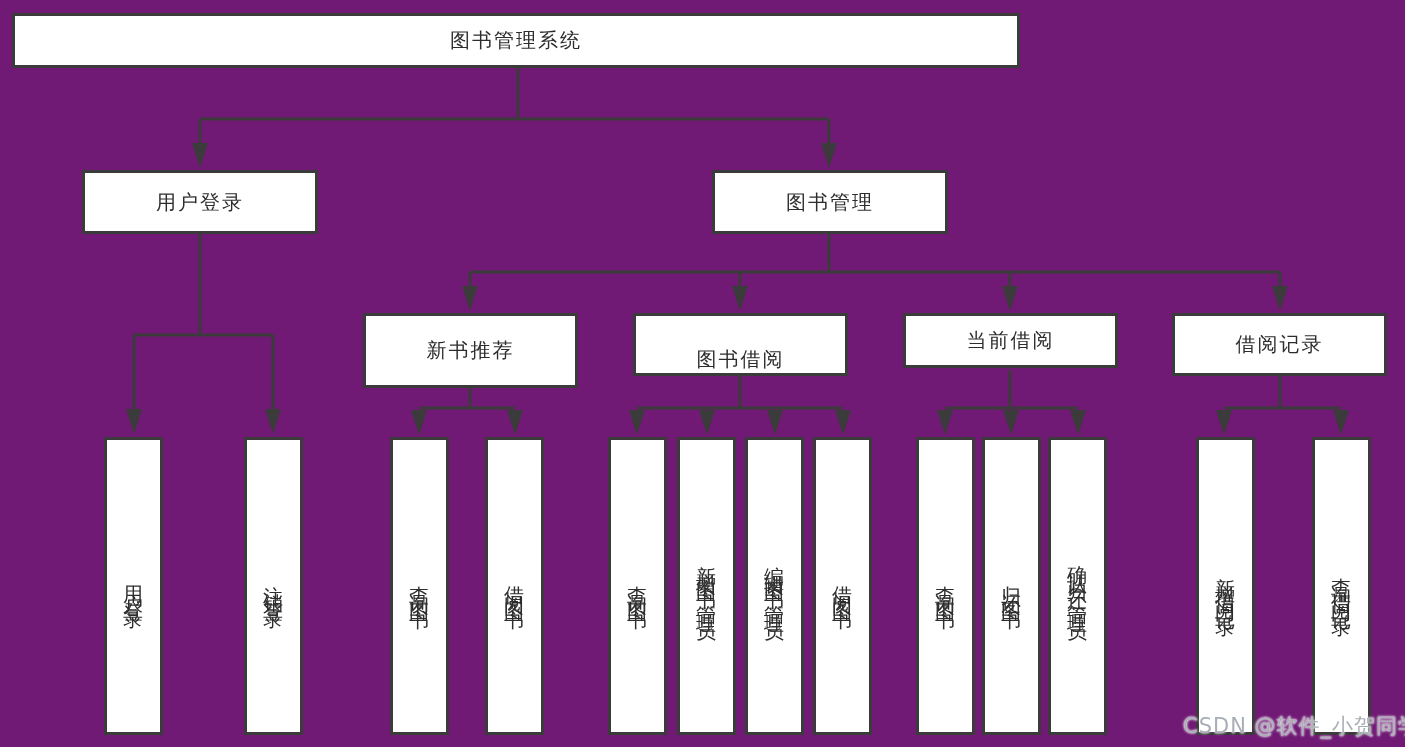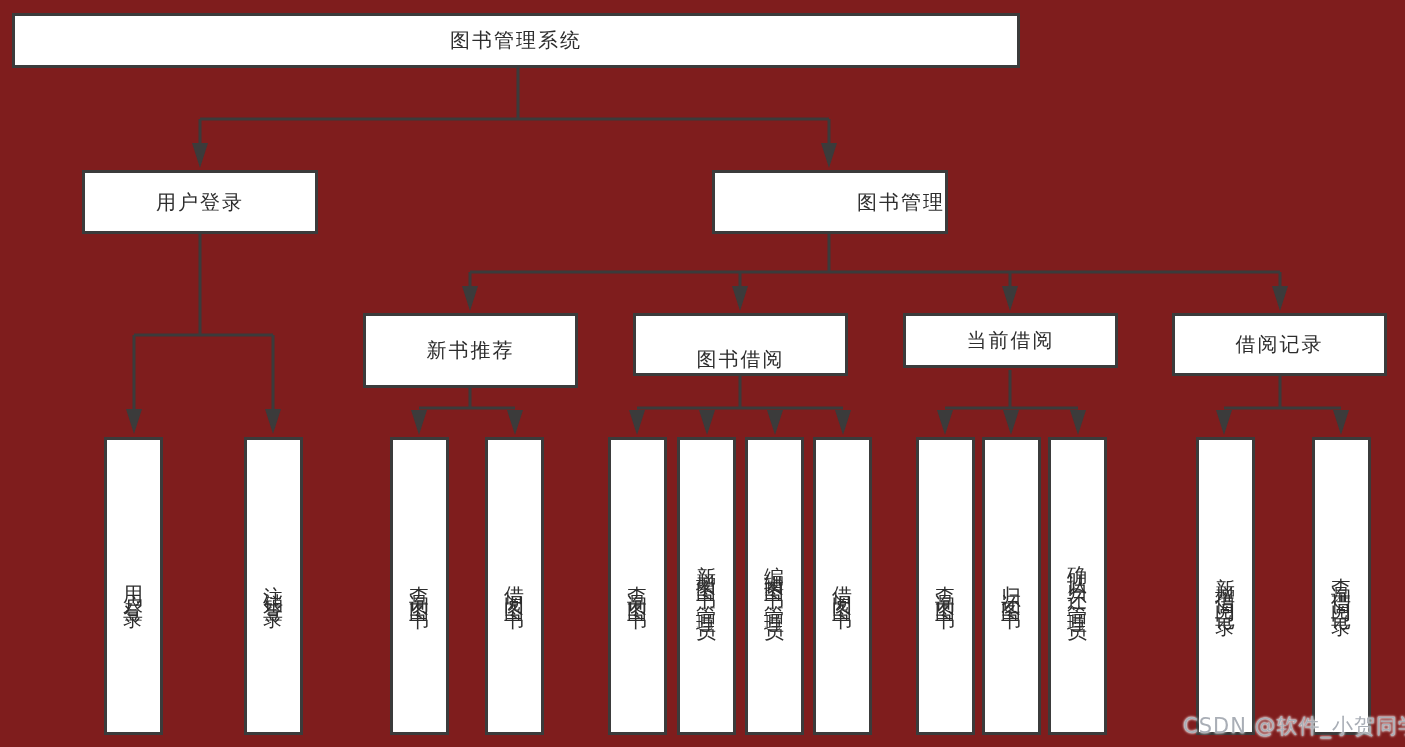--- a/index.html
+++ b/index.html
@@ -5,21 +5,21 @@
   html, body {
     margin: 0;
     padding: 0;
     background: #ffffff;
     font-family: "DejaVu Sans", sans-serif;
   }
   .canvas {
     position: relative;
     width: 1405px;
     height: 747px;
-    background: #7f1d1d;
+    background: #701a75;
     overflow: hidden;
   }
   .connectors {
     position: absolute;
     left: 0;
     top: 0;
     z-index: 1;
   }
   .connectors path {
     stroke: #3b3b3b;
@@ -128,21 +128,21 @@
     </g>
   </svg>
 
   <div class="box hbox" style="left:12px; top:13px; width:1008px; height:55px;">
     <span>图书管理系统</span>
   </div>
 
   <div class="box hbox" style="left:82px; top:170px; width:236px; height:64px;">
     <span>用户登录</span>
   </div>
-  <div class="box hbox" style="left:712px; top:170px; width:236px; height:64px;justify-content:flex-end;">
+  <div class="box hbox" style="left:712px; top:170px; width:236px; height:64px;">
     <span>图书管理</span>
   </div>
 
   <div class="box hbox" style="left:363px; top:313px; width:215px; height:75px;">
     <span>新书推荐</span>
   </div>
   <div class="box hbox" style="left:633px; top:313px; width:215px; height:63px;align-items:flex-end;">
     <span>图书借阅</span>
   </div>
   <div class="box hbox" style="left:903px; top:313px; width:215px; height:55px;">

